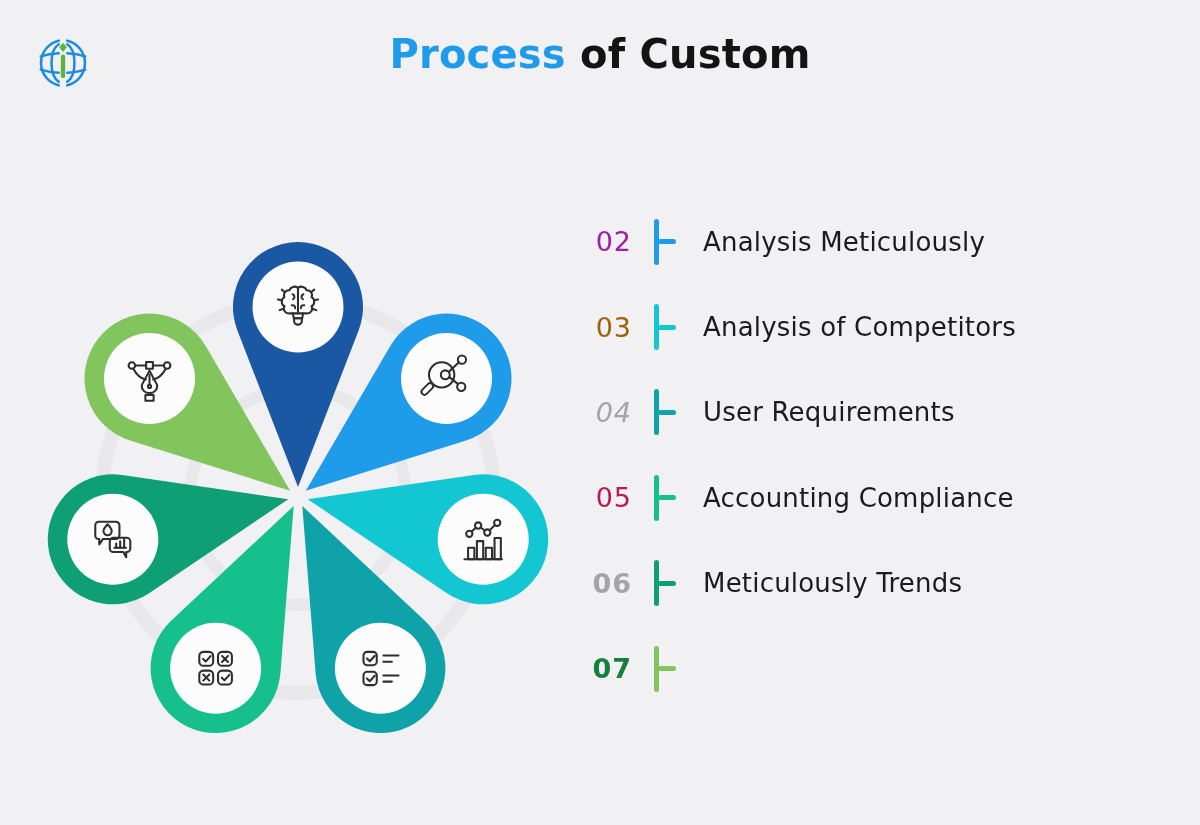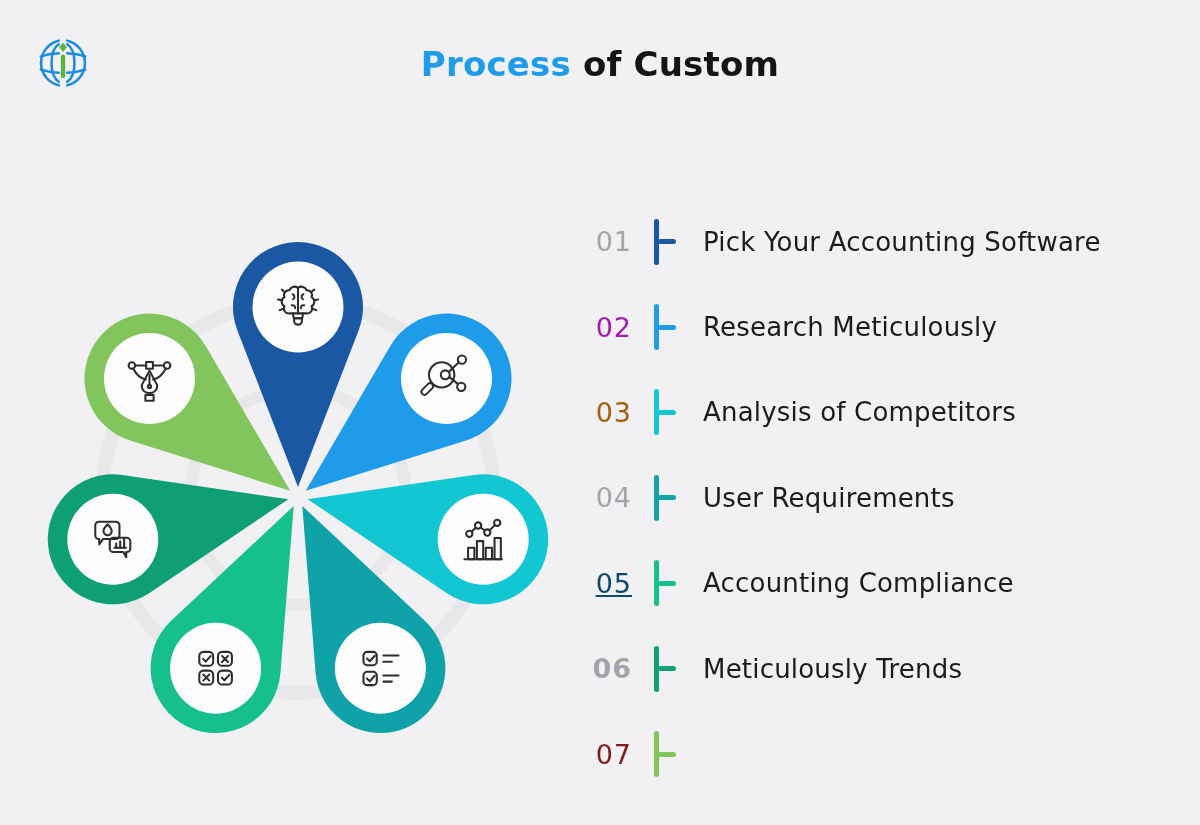--- a/index.html
+++ b/index.html
@@ -4,22 +4,22 @@
 <style>
   html,body{margin:0;padding:0;}
   body{font-family:"Liberation Sans","DejaVu Sans",sans-serif;}
   .canvas{position:relative;width:1200px;height:825px;overflow:hidden;background:#f1f1f3;}
 
   
   .logo{position:absolute;left:34px;top:34px;width:58px;height:58px;}
 
   
   .title-wrap{position:absolute;left:0;top:28px;width:1200px;text-align:center;}
-  .title-wrap h1{margin:10px;font-family:"DejaVu Sans","Liberation Sans",sans-serif;
-    font-size:34px;font-weight:700;line-height:52px;color:#141414;letter-spacing:.2px;}
+  .title-wrap h1{margin:0;font-family:"DejaVu Sans","Liberation Sans",sans-serif;
+    font-size:40px;font-weight:700;line-height:52px;color:#141414;letter-spacing:.2px;}
   .title-line{display:block;}
   .hl{color:#1e9bea;}
 
   
   .flower-svg{position:absolute;left:0;top:200px;width:600px;height:575px;}
 
   
   .steps{position:absolute;left:580px;top:199px;width:600px;}
   .step-row{display:flex;align-items:center;height:85.4px;}
   .step-num{width:52px;text-align:right;margin-right:22px;
@@ -162,69 +162,61 @@
           <path d="M24 17.5 L17.6 29.5 c-.3 3.8 2.5 6.6 6.4 6.6 c3.9 0 6.7 -2.8 6.4 -6.6 Z"></path>
           <path d="M24 21 v8.2"></path>
           <circle cx="24" cy="30.6" r="1.3"></circle>
           <rect x="20.6" y="37.6" width="6.8" height="4.8"></rect>
         </g>
       </g>
     </svg>
 
   <div class="steps" id="steps">
       <div class="step-row">
-        <span class="step-num" style="color: rgb(164, 164, 168);">01</span>
-        <span class="step-tick">
-          <span class="tick-bar" style="background: rgb(26, 88, 164);"></span>
-          <span class="tick-dash" style="background: rgb(26, 88, 164);"></span>
-        </span>
-        <span class="step-label">Pick Your Accounting Software</span>
-      </div>
-      <div class="step-row">
         <span class="step-num" style="color: #a21caf;">02</span>
         <span class="step-tick">
           <span class="tick-bar" style="background: rgb(31, 156, 233);"></span>
           <span class="tick-dash" style="background: rgb(31, 156, 233);"></span>
         </span>
-        <span class="step-label">Research Meticulously</span>
+        <span class="step-label">Analysis Meticulously</span>
       </div>
       <div class="step-row">
         <span class="step-num" style="color: #a16207;">03</span>
         <span class="step-tick">
           <span class="tick-bar" style="background: rgb(19, 199, 210);"></span>
           <span class="tick-dash" style="background: rgb(19, 199, 210);"></span>
         </span>
         <span class="step-label">Analysis of Competitors</span>
       </div>
       <div class="step-row">
-        <span class="step-num" style="color: rgb(164, 164, 168);">04</span>
+        <span class="step-num" style="color: rgb(164, 164, 168); font-style: italic;">04</span>
         <span class="step-tick">
           <span class="tick-bar" style="background: rgb(15, 163, 169);"></span>
           <span class="tick-dash" style="background: rgb(15, 163, 169);"></span>
         </span>
         <span class="step-label">User Requirements</span>
       </div>
       <div class="step-row">
-        <span class="step-num" style="color: #0c4a6e; text-decoration: underline;">05</span>
+        <span class="step-num" style="color: #be185d;">05</span>
         <span class="step-tick">
           <span class="tick-bar" style="background: rgb(22, 192, 140);"></span>
           <span class="tick-dash" style="background: rgb(22, 192, 140);"></span>
         </span>
         <span class="step-label">Accounting Compliance</span>
       </div>
       <div class="step-row">
         <span class="step-num" style="color: rgb(164, 164, 168); font-weight: bold;">06</span>
         <span class="step-tick">
           <span class="tick-bar" style="background: rgb(15, 159, 116);"></span>
           <span class="tick-dash" style="background: rgb(15, 159, 116);"></span>
         </span>
         <span class="step-label">Meticulously Trends</span>
       </div>
       <div class="step-row">
-        <span class="step-num" style="color: #7f1d1d;">07</span>
+        <span class="step-num" style="color: #15803d; font-weight: bold;">07</span>
         <span class="step-tick">
           <span class="tick-bar" style="background: rgb(131, 197, 93);"></span>
           <span class="tick-dash" style="background: rgb(131, 197, 93);"></span>
         </span>
       </div>
     </div>
 
 </div>
 
 </body></html>

